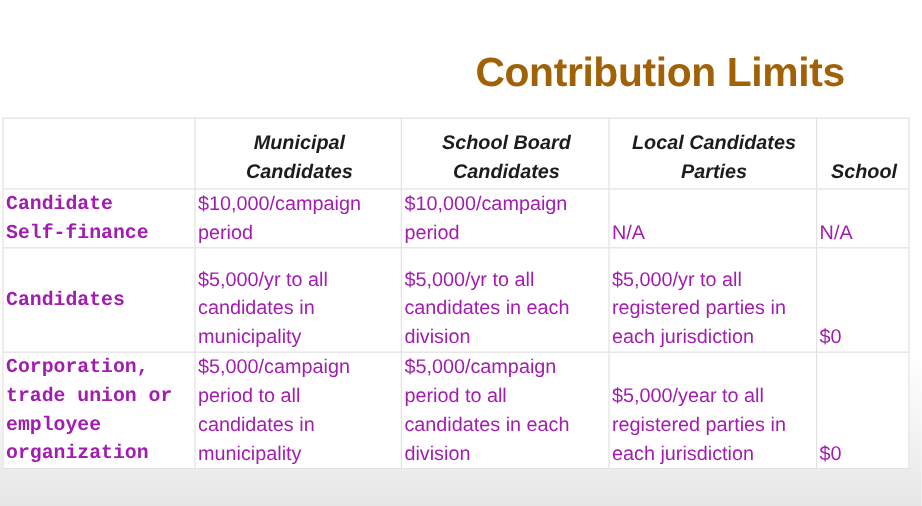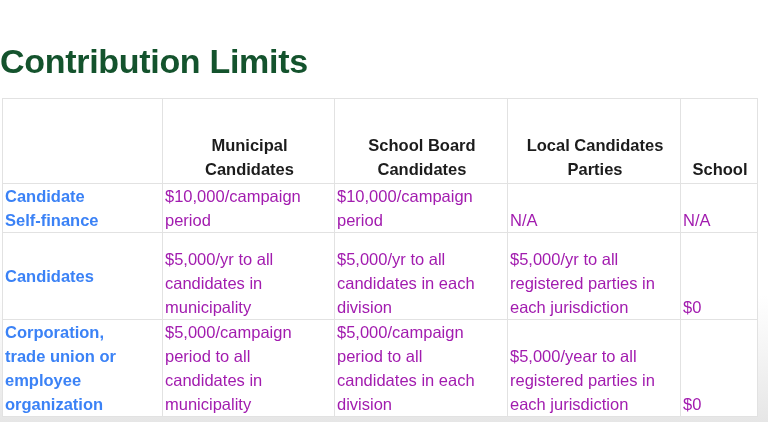--- a/index.html
+++ b/index.html
@@ -4,37 +4,37 @@
 <style>
   html, body { margin: 0; padding: 0; }
   body {
     width: 768px; height: 422px; overflow: hidden; position: relative;
     background: linear-gradient(to bottom, #ffffff 0%, #ffffff 70%, #f4f4f4 84%, #e6e6e6 100%);
     font-family: "Liberation Sans", "DejaVu Sans", sans-serif;
     color: #1a1a1a;
   }
   .title {
     position: absolute; left: 0; top: 42px; width: 704px;
-    text-align: left; font-weight: bold; font-size: 34px;
-    letter-spacing: -0.3px; color: #14532d;
+    text-align: right; font-weight: bold; font-size: 34px;
+    letter-spacing: -0.3px; color: #a16207;
   }
   table {
     position: absolute; left: 2px; top: 98px;
     border-collapse: collapse; table-layout: fixed;
     width: 755px; background: #ffffff;
   }
   td, th {
     border: 1px solid #e2e2e2;
     vertical-align: bottom; text-align: left;
     font-size: 16.5px; line-height: 24px;
     padding: 0 0 0 2px; font-weight: normal; color: #a21caf;
   }
   th { font-weight: bold; text-align: center; padding-bottom: 2px; color: #1c1c1c; }
-  td.rowhead { font-weight: bold; color: #3b82f6; }
-  .row-head { height: 85px; }
+  td.rowhead { font-weight: bold; color: #a21caf; font-family: Liberation Mono, monospace; }
+  .row-head { height: 59px; font-style: italic; }
   .row-self { height: 48px; }
   .row-ind  { height: 87px; }
   .row-corp { height: 95px; margin-top: 37px; }
   .cell-text { white-space: pre-line; display: block; }
 </style>
 </head>
 <body>
 
 <div class="title">Contribution Limits</div>
 

